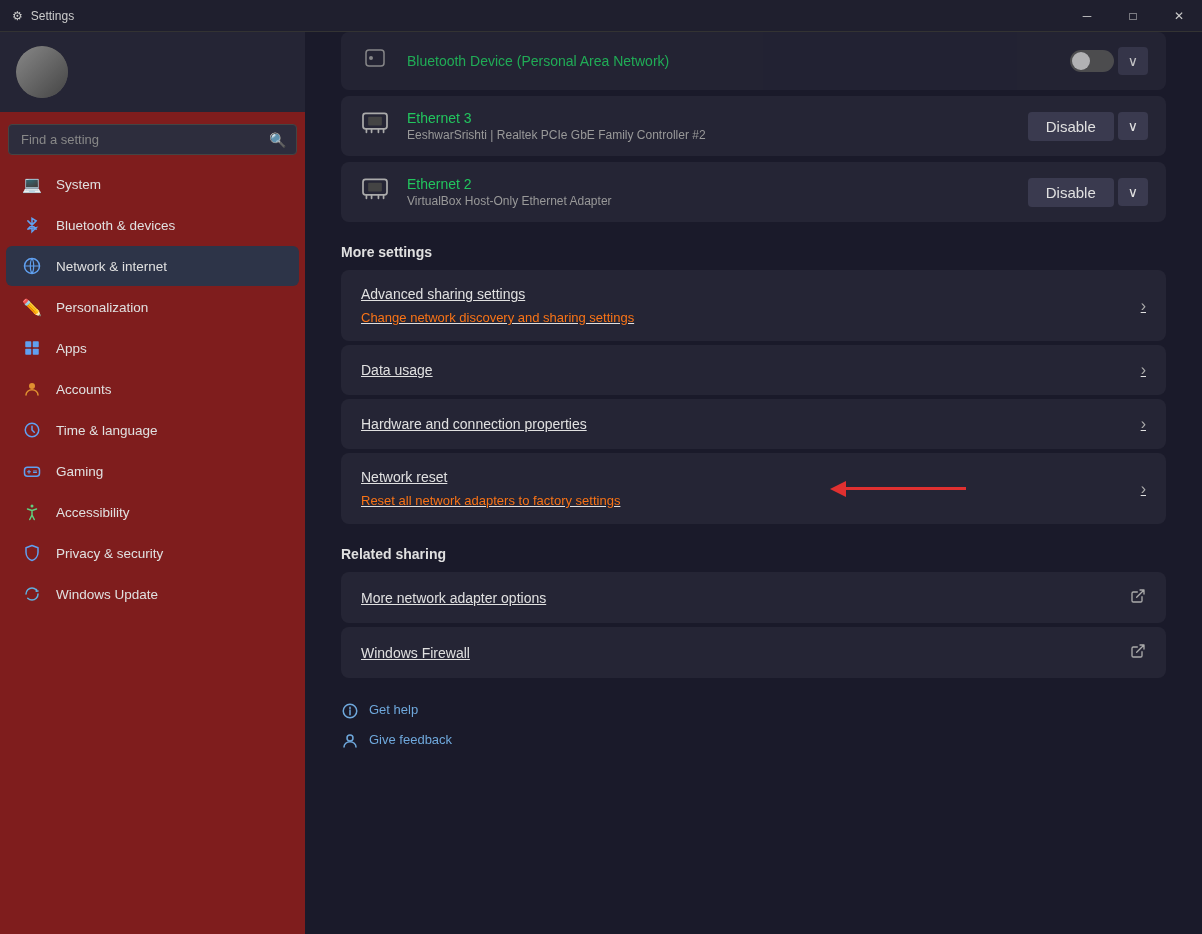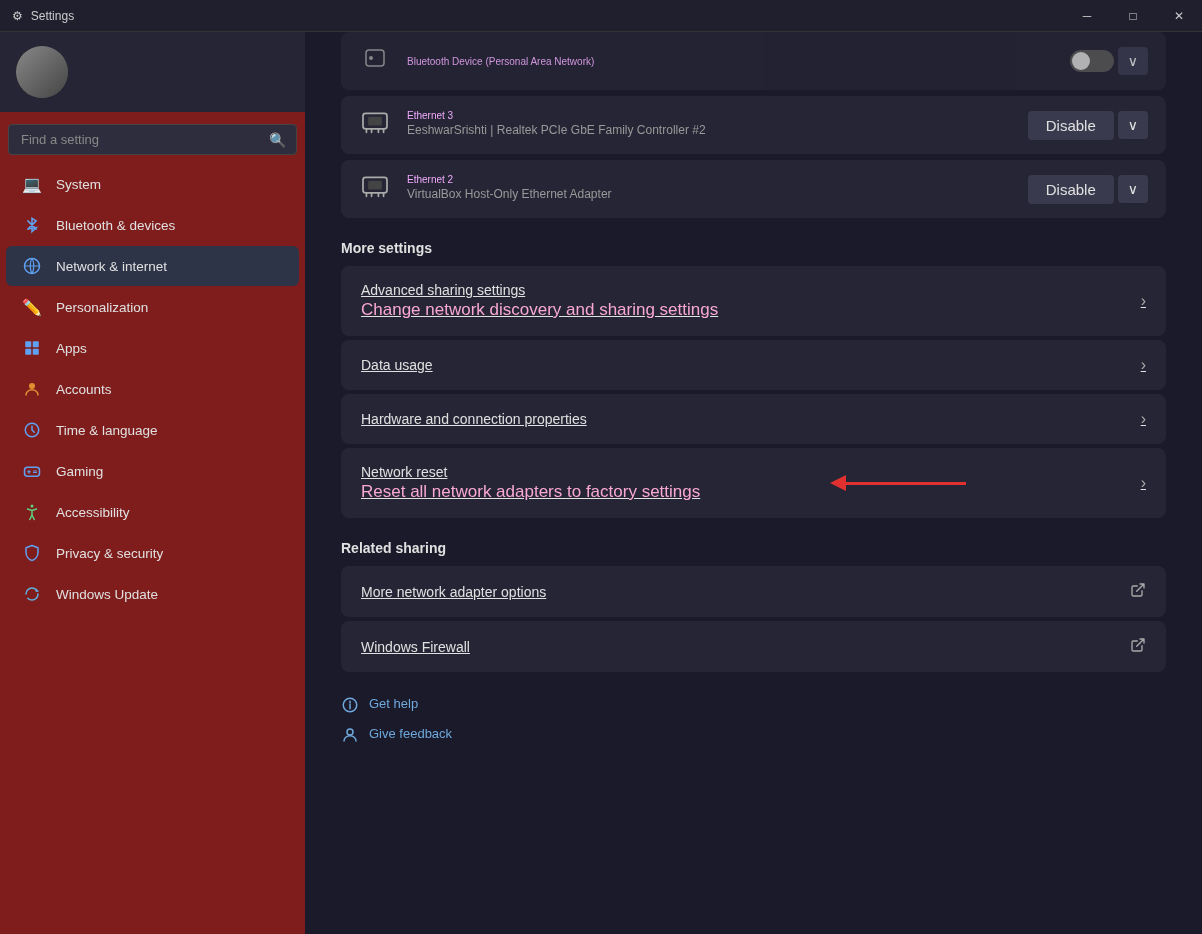--- a/index.html
+++ b/index.html
@@ -166,21 +166,21 @@
       gap: 16px;
       margin-bottom: 6px;
     }
     .adapter-icon {
       font-size: 22px;
       color: #ccc;
       width: 32px;
       text-align: center;
     }
     .adapter-info { flex: 1; }
-    .adapter-name { font-size: 10px; font-weight: 500; color: #f0abfc; }
+    .adapter-name { font-size: 14px; font-weight: 500; color: #22c55e; }
     .adapter-desc { font-size: 12px; color: #999; margin-top: 2px; }
     .adapter-actions {
       display: flex;
       align-items: center;
       gap: 4px;
     }
     .disable-btn {
       background: #3a3a4f;
       border: none;
       color: #e0e0e0;
@@ -214,21 +214,21 @@
       padding: 16px 20px;
       display: flex;
       align-items: center;
       justify-content: space-between;
       margin-bottom: 4px;
       cursor: pointer;
       text-decoration: underline;
     }
     .settings-row-content { flex: 1; }
     .settings-row-title { font-size: 14px; color: #e0e0e0; }
-    .settings-row-desc { font-size: 17px; color: #f9a8d4; margin-top: 2px; }
+    .settings-row-desc { font-size: 13px; color: #f97316; margin-top: 8px; }
     .settings-row-chevron { color: #aaa; font-size: 16px; }
     .settings-row-ext { color: #aaa; font-size: 14px; }
 
     
     .arrow-container {
       position: relative;
     }
     .red-arrow {
       position: absolute;
       right: 200px;

